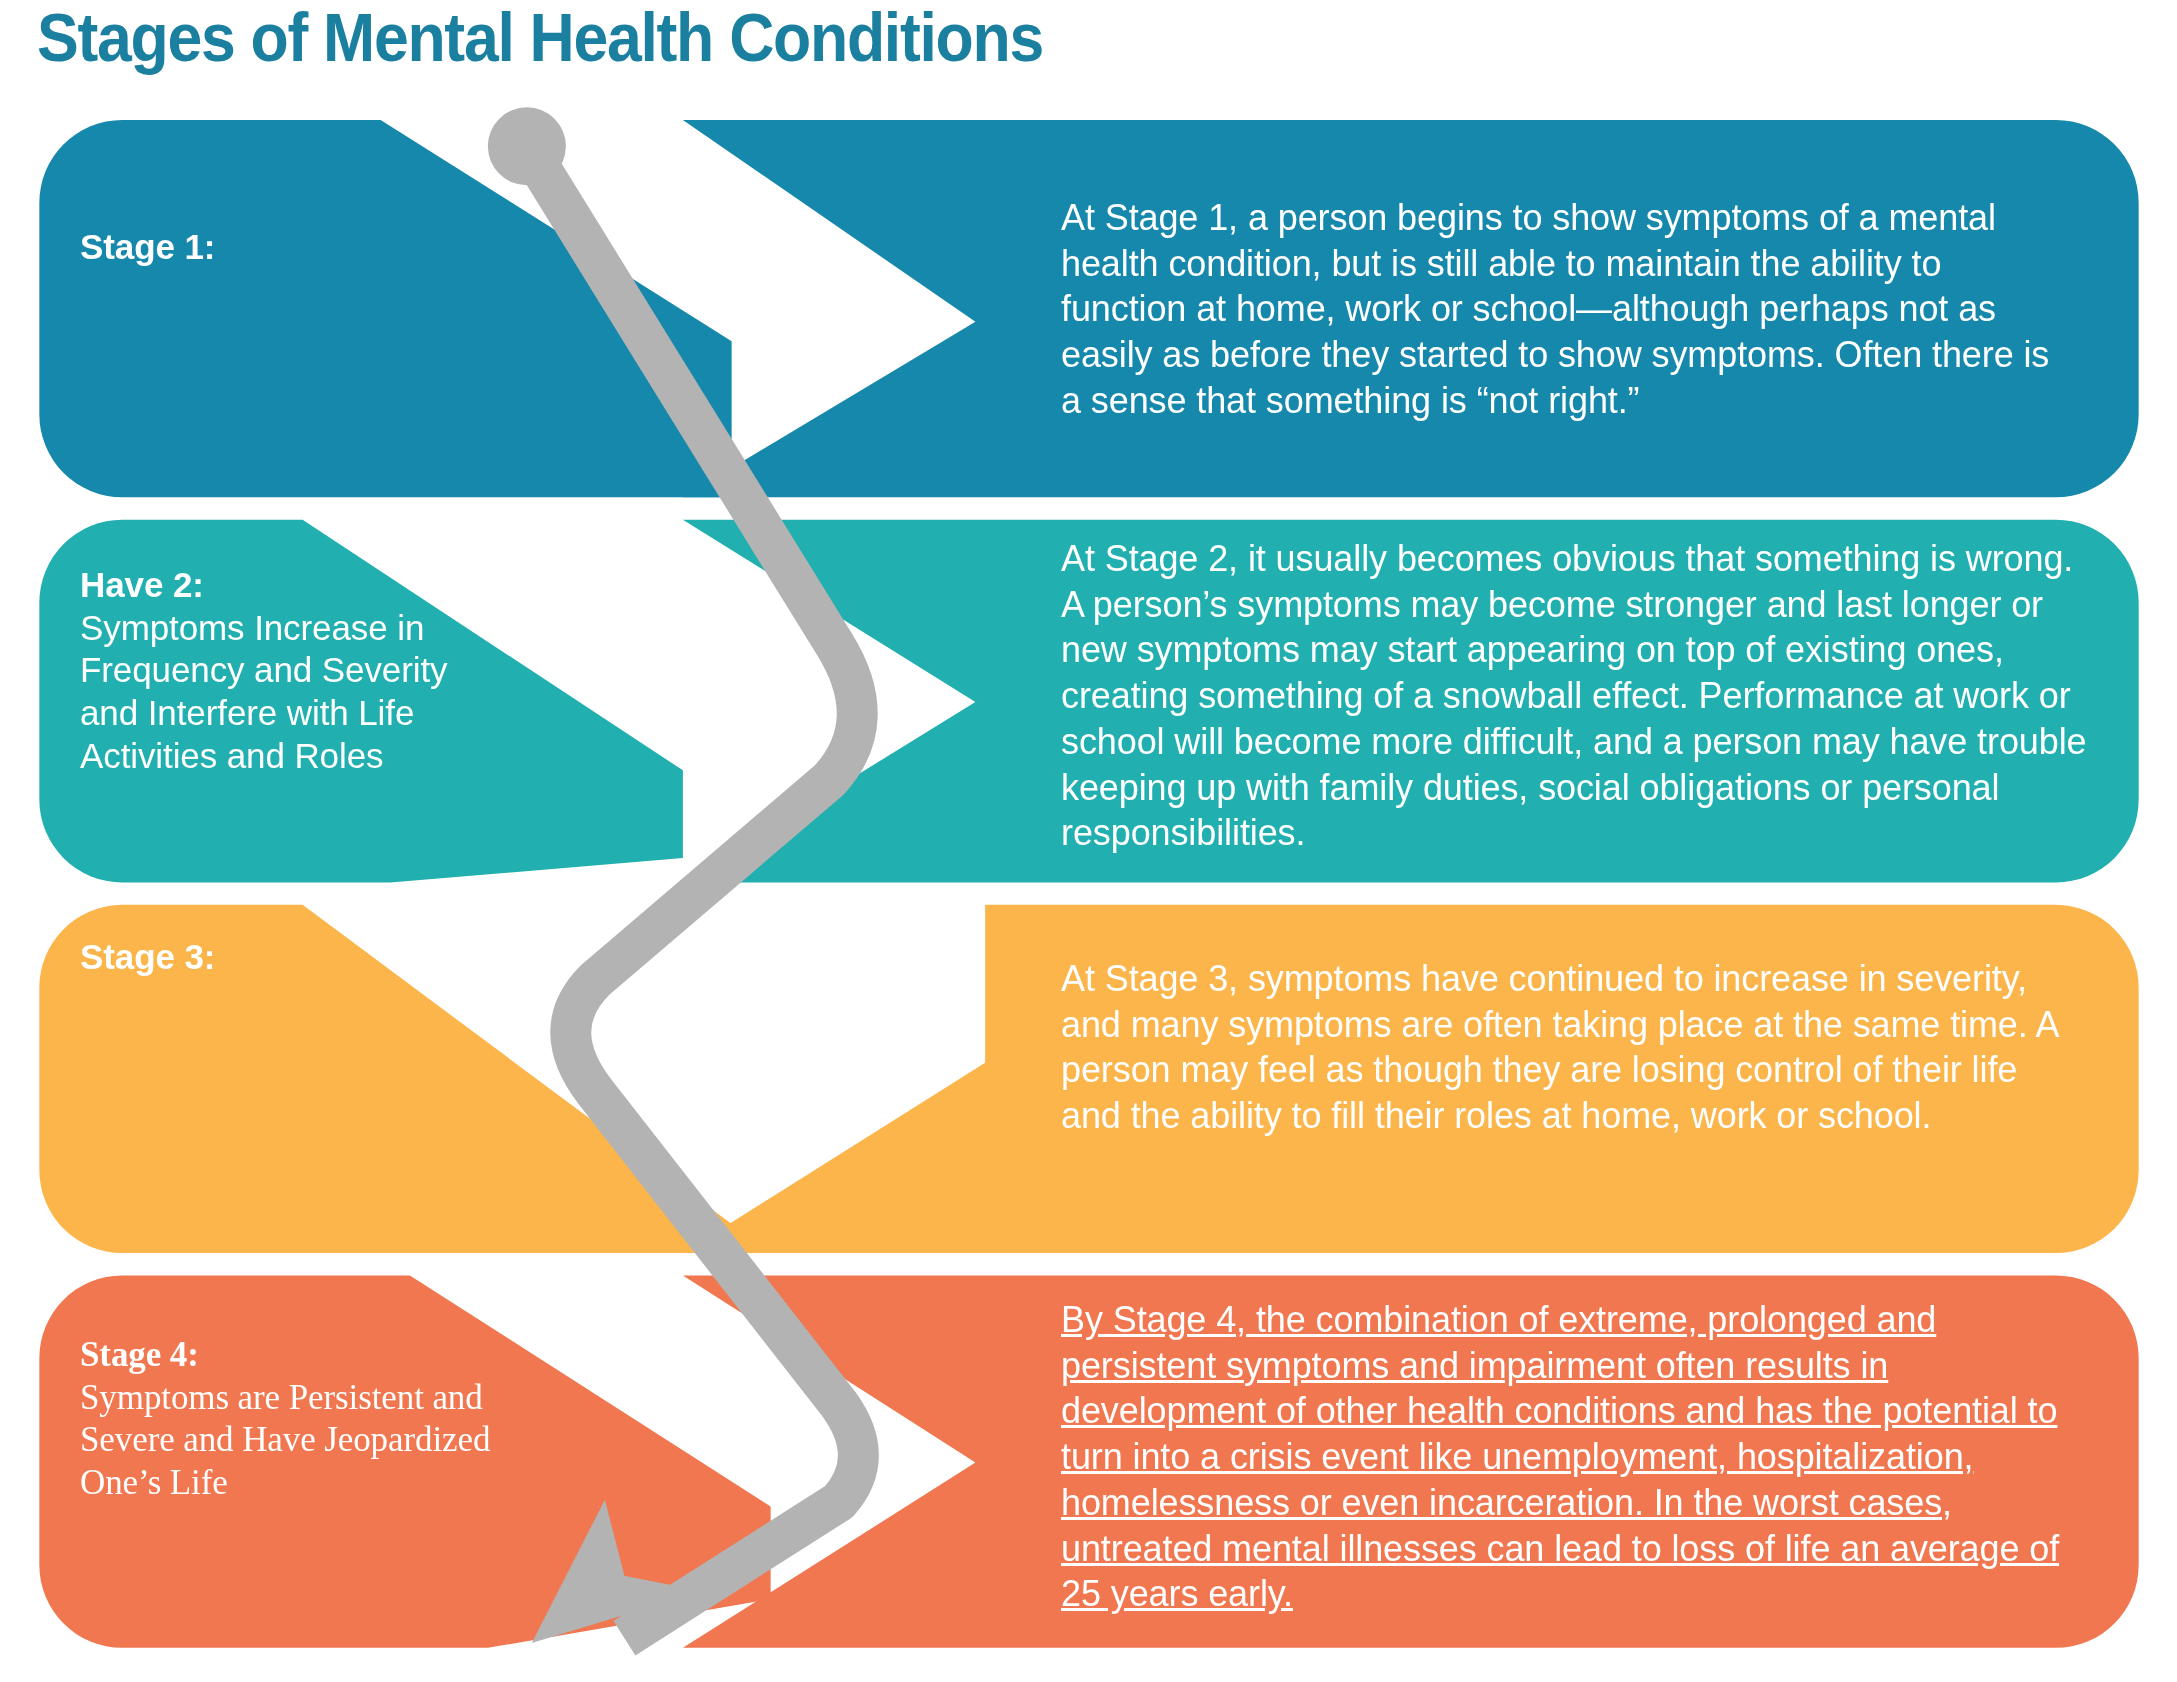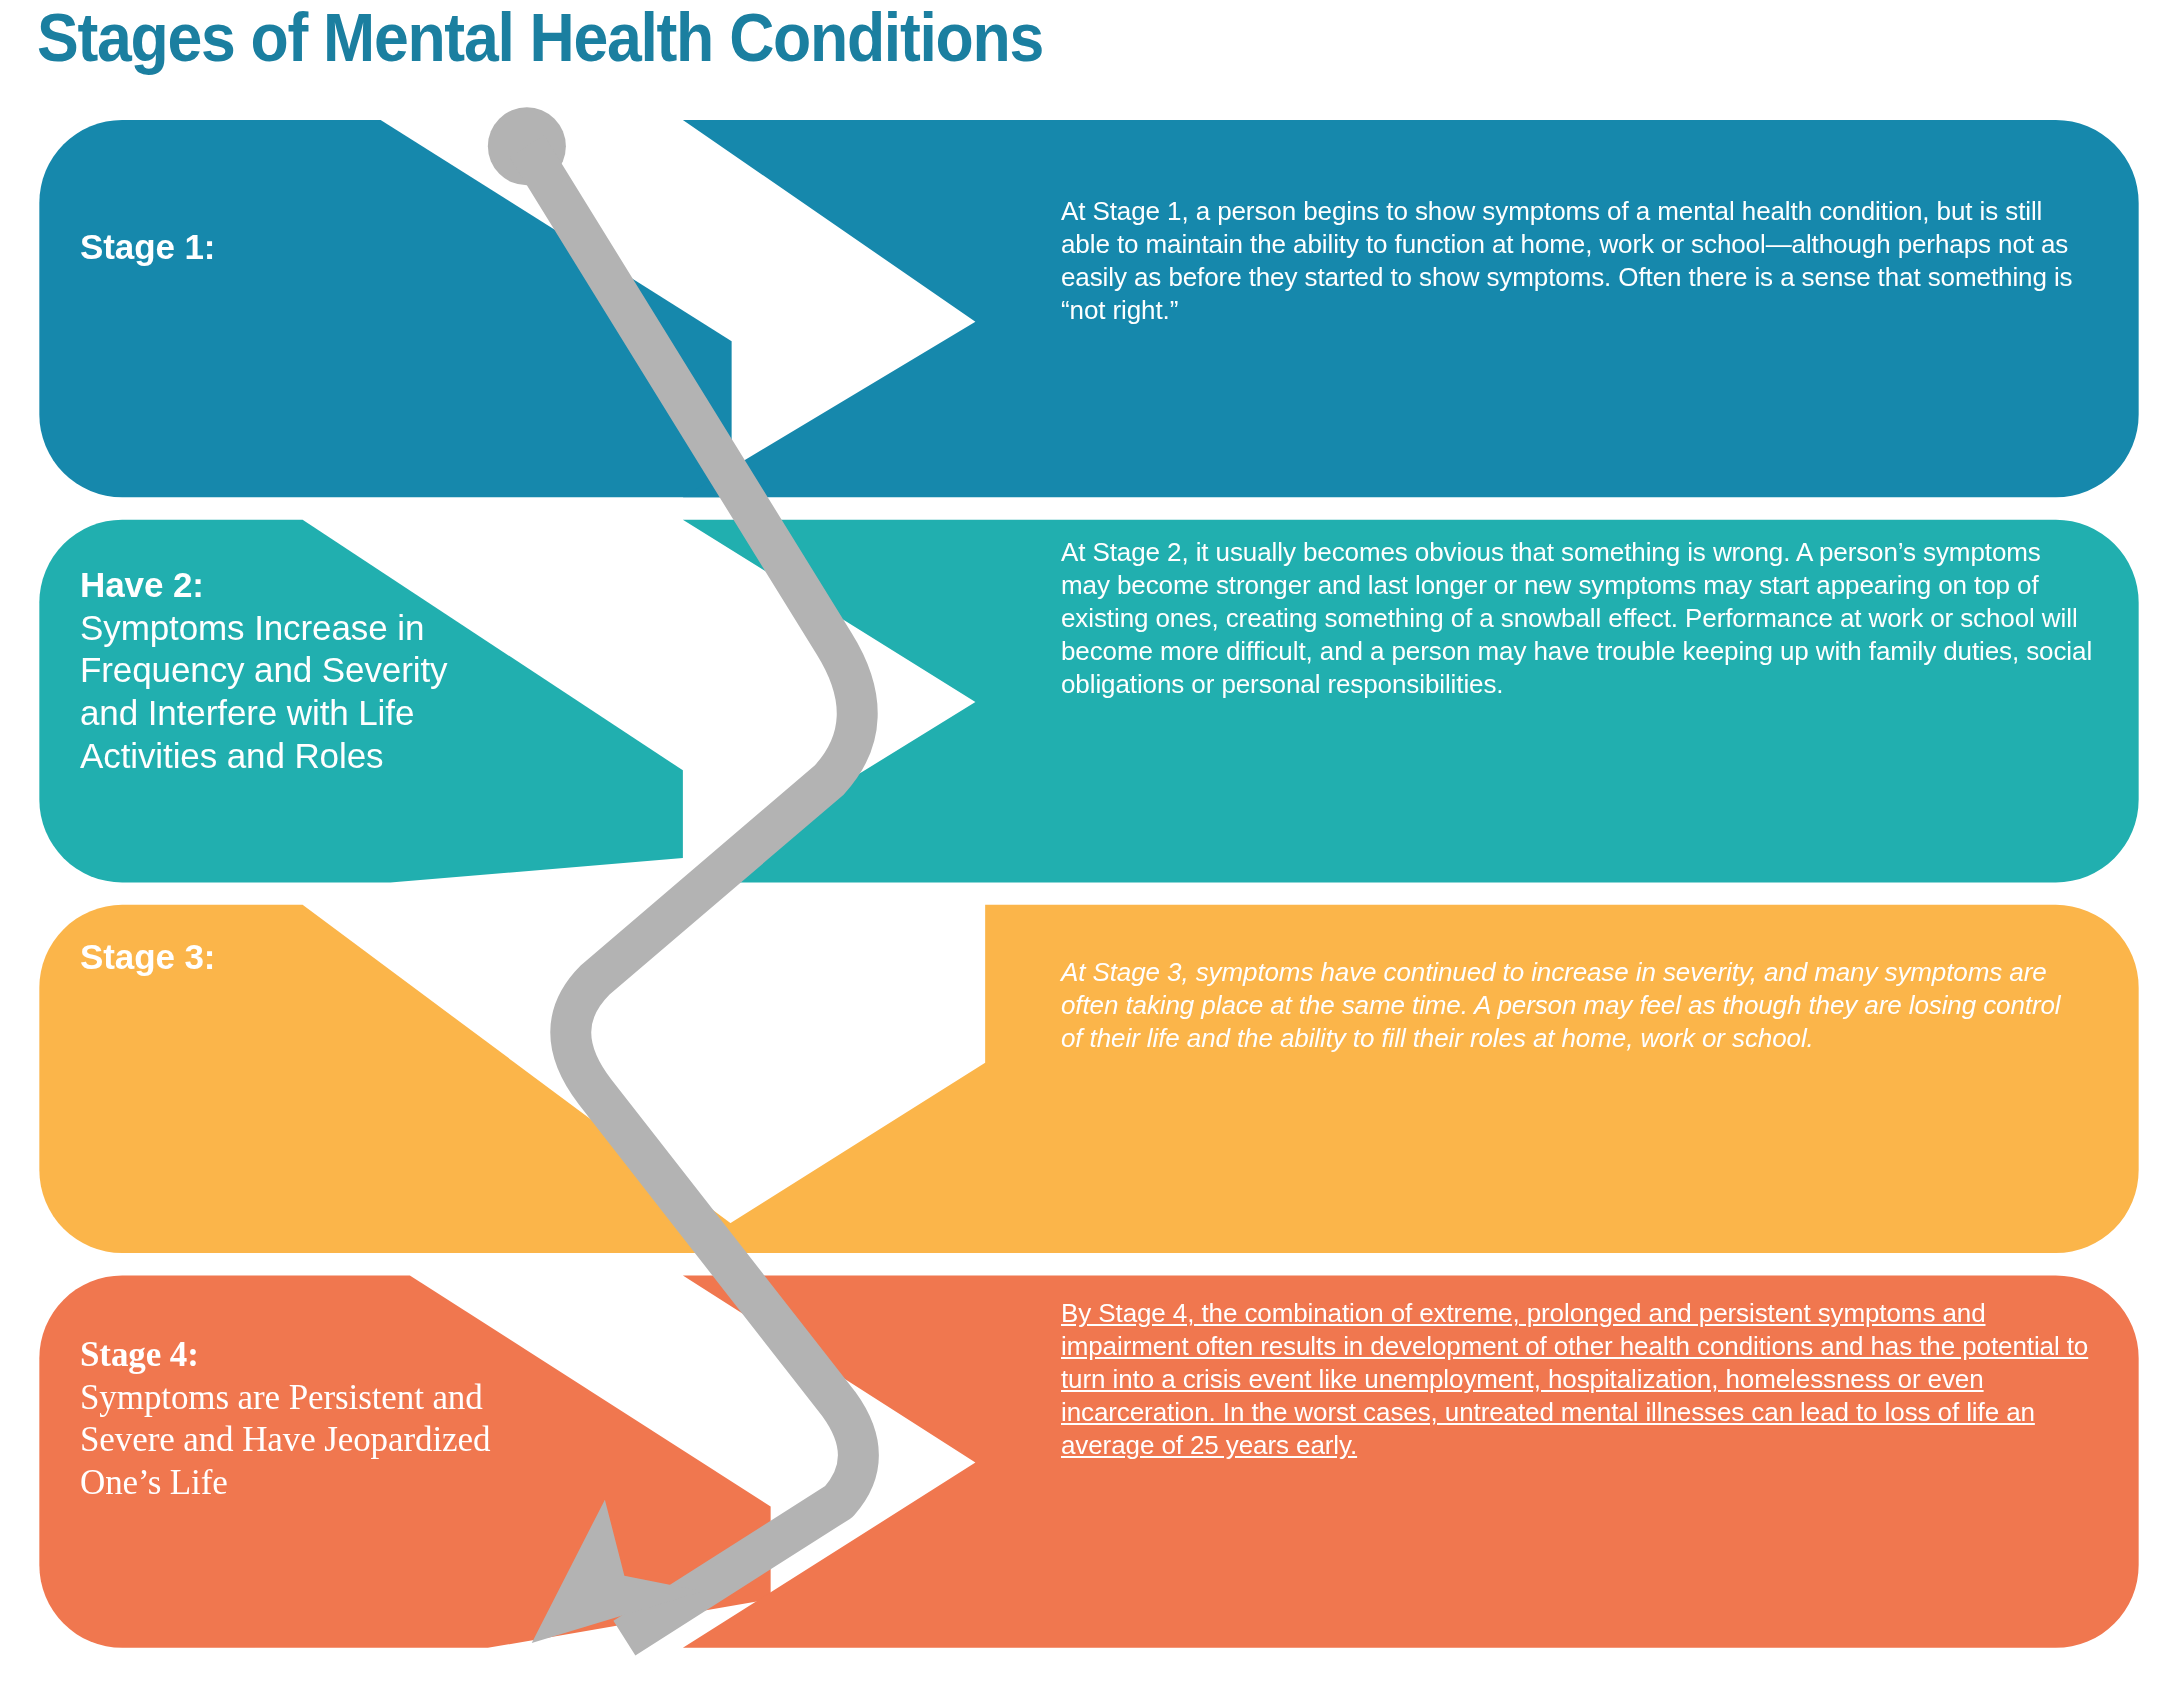--- a/index.html
+++ b/index.html
@@ -55,36 +55,36 @@
     font-weight: bold;
     display: block;
   }
   .stage-label .sub {
     display: block;
     font-weight: normal;
   }
   .stage-body {
     position: absolute;
     color: #ffffff;
-    font-size: 26px;
+    font-size: 36px;
     line-height: 1.27;
     letter-spacing: -0.1px;
   }
   .stage-body p { margin: 0; }
 
   
   #label-1 { left: 80px; top: 226px; width: 390px; }
   #label-2 { left: 80px; top: 564px; width: 419px; }
   #label-3 { left: 80px; top: 936px; width: 449px; }
   #label-4 { left: 80px; top: 1334px; width: 419px; font-family: Liberation Serif, serif; }
 
   
   #body-1 { left: 1061px; top: 195px; width: 1014px; }
   #body-2 { left: 1061px; top: 536px; width: 1034px; }
-  #body-3 { left: 1061px; top: 956px; width: 1024px; font-style: italic; }
+  #body-3 { left: 1061px; top: 956px; width: 1024px; }
   #body-4 { left: 1061px; top: 1297px; width: 1034px; text-decoration: underline; }
 </style>
 </head>
 <body>
 
 <div id="infographic">
 
   <div id="page-title" style="color: rgb(27, 127, 160);">Stages of Mental Health Conditions</div>
 
   <svg id="stage-svg" viewBox="0 0 2233 1725" width="2178" height="1682" xmlns="http://www.w3.org/2000/svg" aria-hidden="true">

